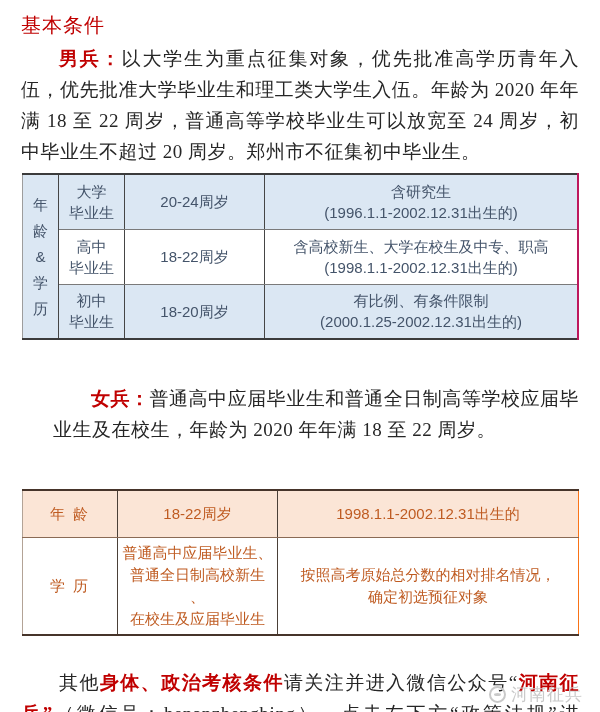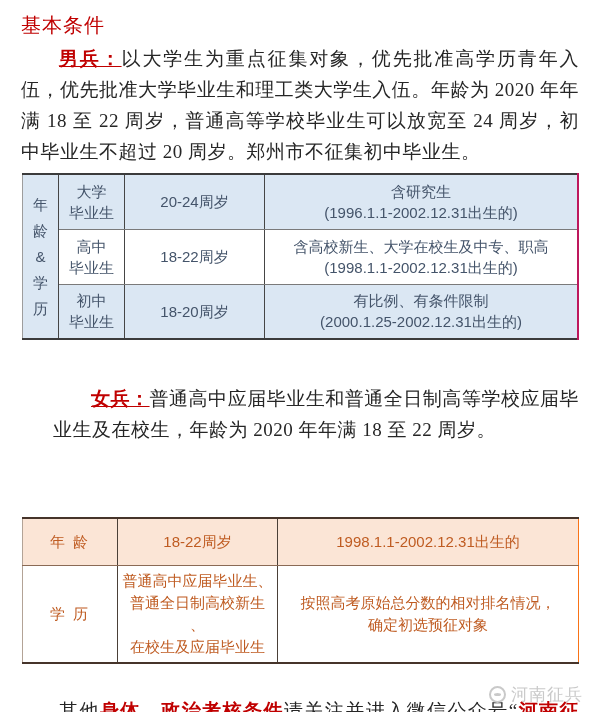--- a/index.html
+++ b/index.html
@@ -27,21 +27,21 @@
     letter-spacing: 1px;
     margin-bottom: 5px;
   }
   .para {
     font-size: 19px; line-height: 31px;
     text-align: justify;
     text-indent: 2em;
     letter-spacing: 0.5px;
   }
   .red { color: var(--accent-red); }
-  .bold { font-weight: bold; text-decoration: underline; }
+  .bold { font-weight: bold; }
 
   table.tbl {
     border-collapse: collapse;
     table-layout: fixed;
     width: 557px;
     margin-left: 1px;
     font-family: "Liberation Sans", "DejaVu Sans", sans-serif;
     font-size: 15px;
     text-align: center;
   }
@@ -57,21 +57,21 @@
     border-bottom: 1px solid #7a7a7a;
     line-height: 21px;
   }
   table.blue td:first-child { border-left: 1px solid #9d9d9d; }
   table.blue td:last-child { border-right: 2px solid #be185d; }
   table.blue .bg { background: var(--blue-table-bg); }
   table.blue td.vhead { line-height: 26px; letter-spacing: 0; }
   table.blue tr { height: 55px; }
 
   
-  table.orange { margin-top: 72px; color: var(--orange-table-text); border-top: 2px solid #46342a; border-bottom: 2px solid #46342a; border-radius: 6px; }
+  table.orange { margin-top: 44px; color: var(--orange-table-text); border-top: 2px solid #46342a; border-bottom: 2px solid #46342a; border-radius: 6px; }
   table.orange td {
     border-left: 1px solid #4a4038;
     border-right: 1px solid #4a4038;
     border-top: 1px solid #8a6a55;
     border-bottom: 1px solid #8a6a55;
     line-height: 22px;
   }
   table.orange td:first-child { border-left: 1px solid #b3a396; }
   table.orange td:last-child { border-right: 1px solid #f97316; }
   table.orange .bg { background: var(--orange-table-bg); }

